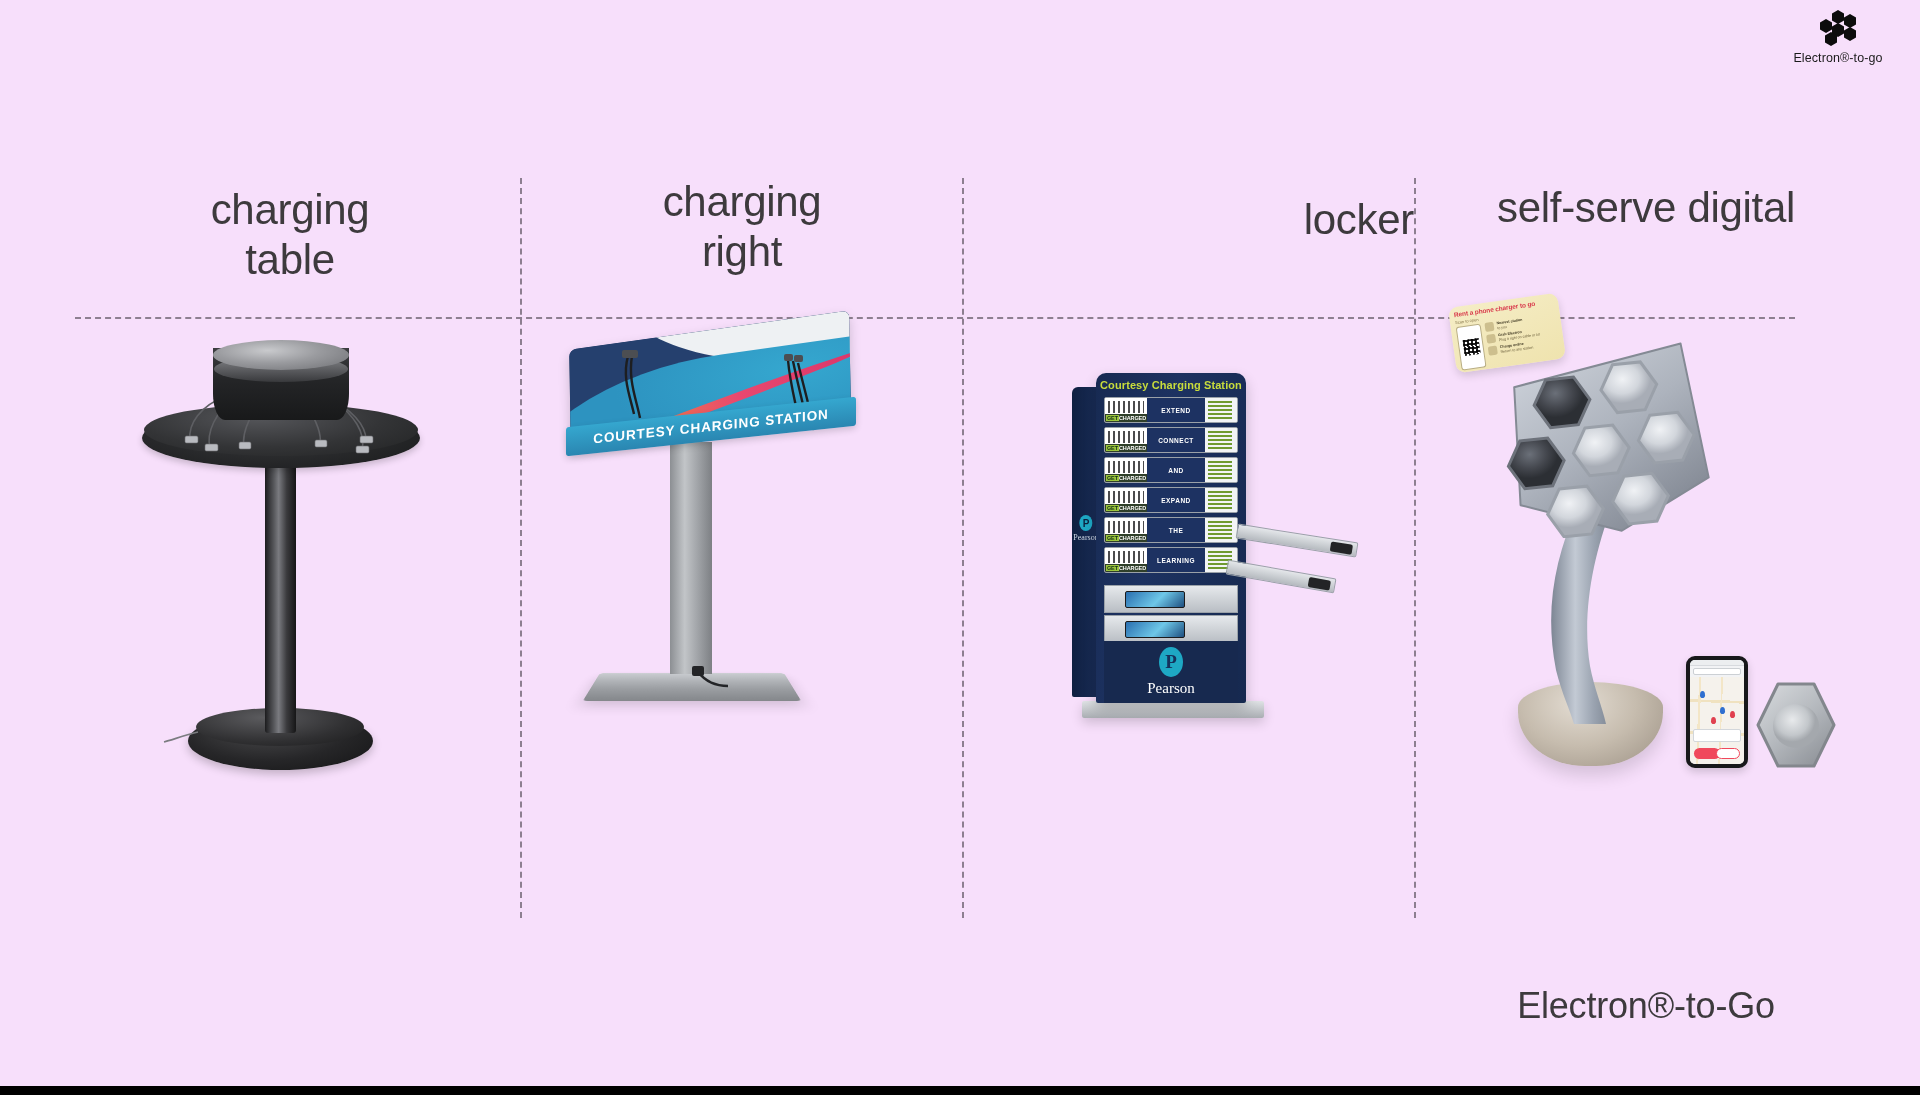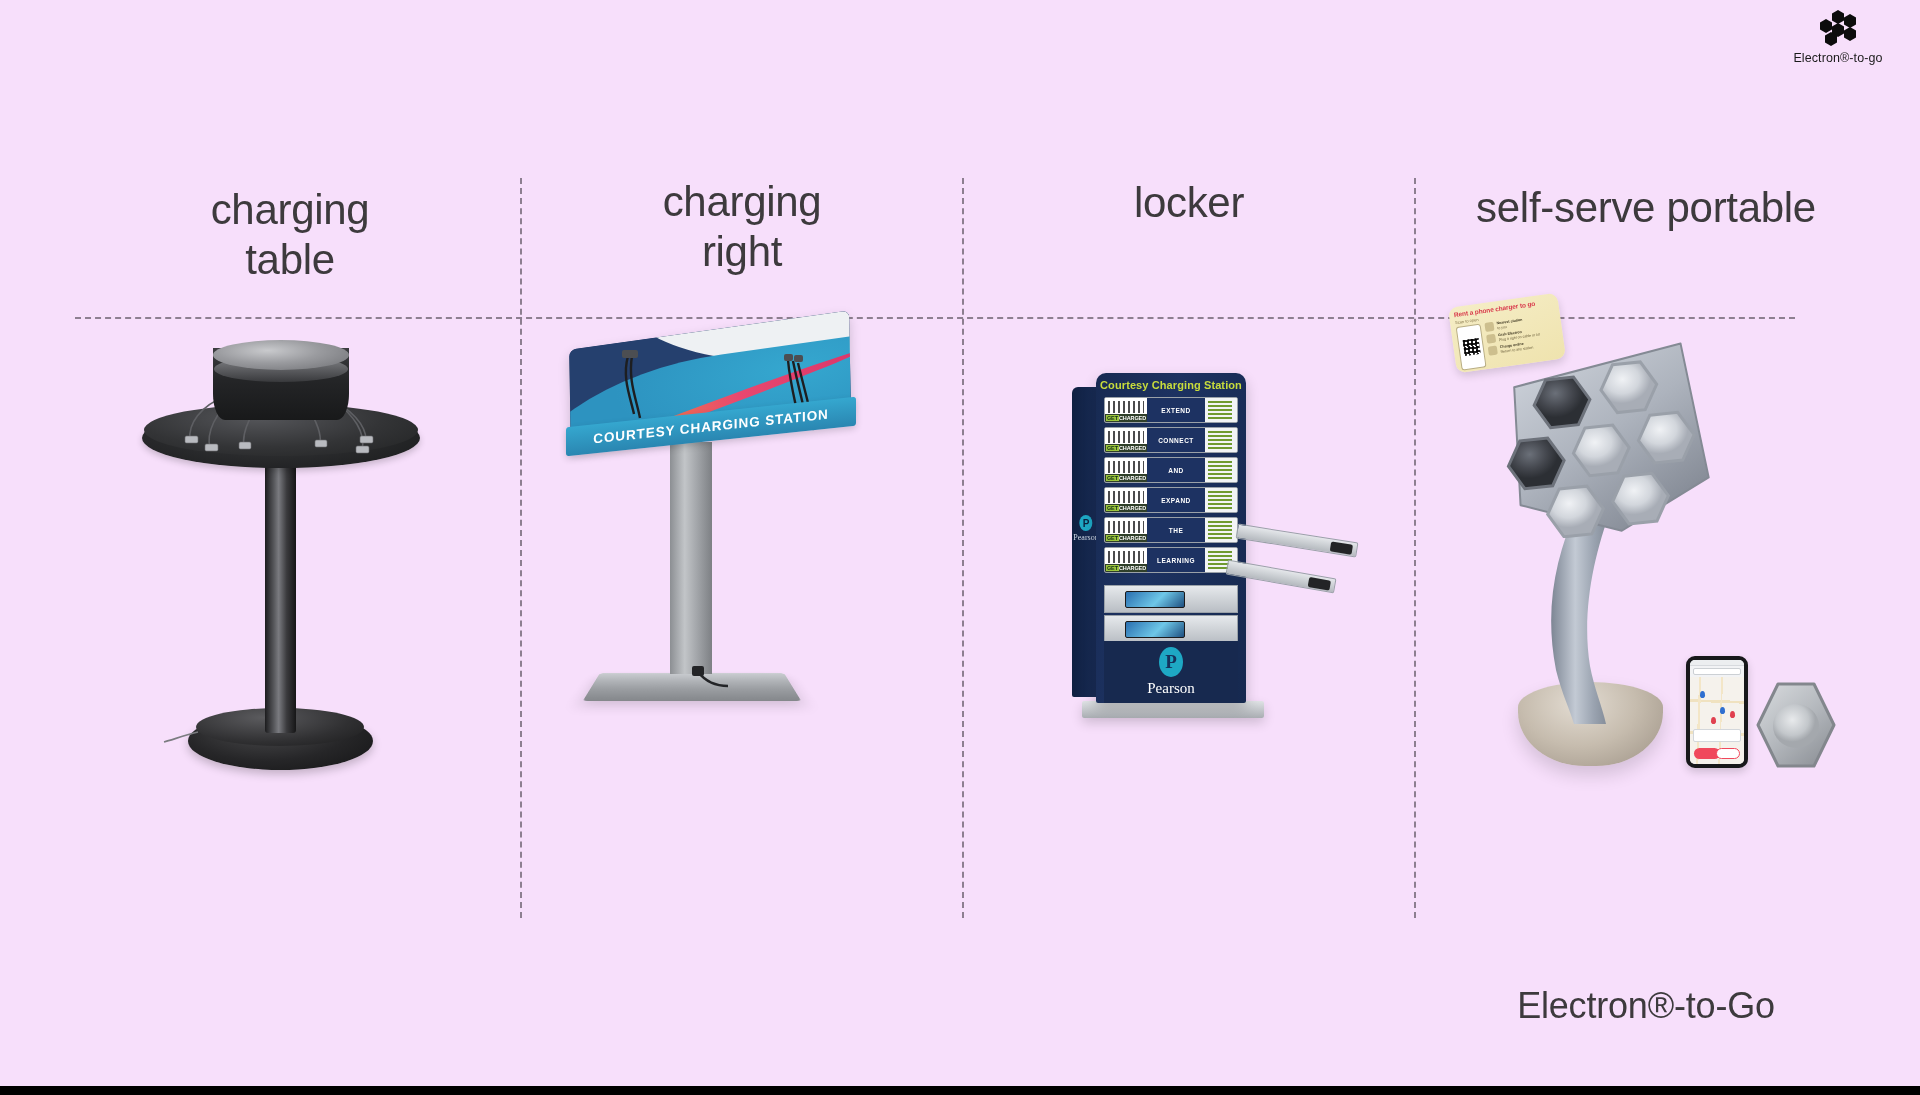--- a/index.html
+++ b/index.html
@@ -54,21 +54,21 @@
   .col.c4 { left: 1416px; width: 460px; }
 
   .col-title {
     position: absolute; left: 0; width: 100%;
     text-align: center; color: #3d3a3d;
     font-size: 42px; font-weight: 400; line-height: 1.18;
     letter-spacing: -.3px;
   }
   .c1 .col-title { top: 185px; }
   .c2 .col-title { top: 177px; }
-  .c3 .col-title { top: 178px; }
+  .c3 .col-title { top: 195px; text-align: right; }
   .c4 .col-title { top: 183px; }
 
   .col-caption {
     position: absolute; left: 0; width: 100%; text-align: center;
     color: #3d3a3d; font-size: 36px; font-weight: 300;
     top: 985px; letter-spacing: -.2px;
   }
 
   .art { position: absolute; }
 
@@ -604,21 +604,21 @@
         <div class="plug"></div>
       </div>
       <div class="tray" style="left:222px; top:224px; width:110px; transform:rotate(10deg)">
         <div class="plug"></div>
       </div>
     </div>
   </div>
 
   <div class="col c4">
     <div class="col-title">
-      <div>self-serve portable</div>
+      <div>self-serve digital</div>
     </div>
 
     <div class="art ssp">
 
       <div class="pedbase"></div>
 
       <svg class="stalk" viewBox="0 0 190 270">
         <defs>
           <linearGradient id="stalkg" x1="0" y1="0" x2="1" y2="0">
             <stop offset="0%" stop-color="#7d8694"></stop>

